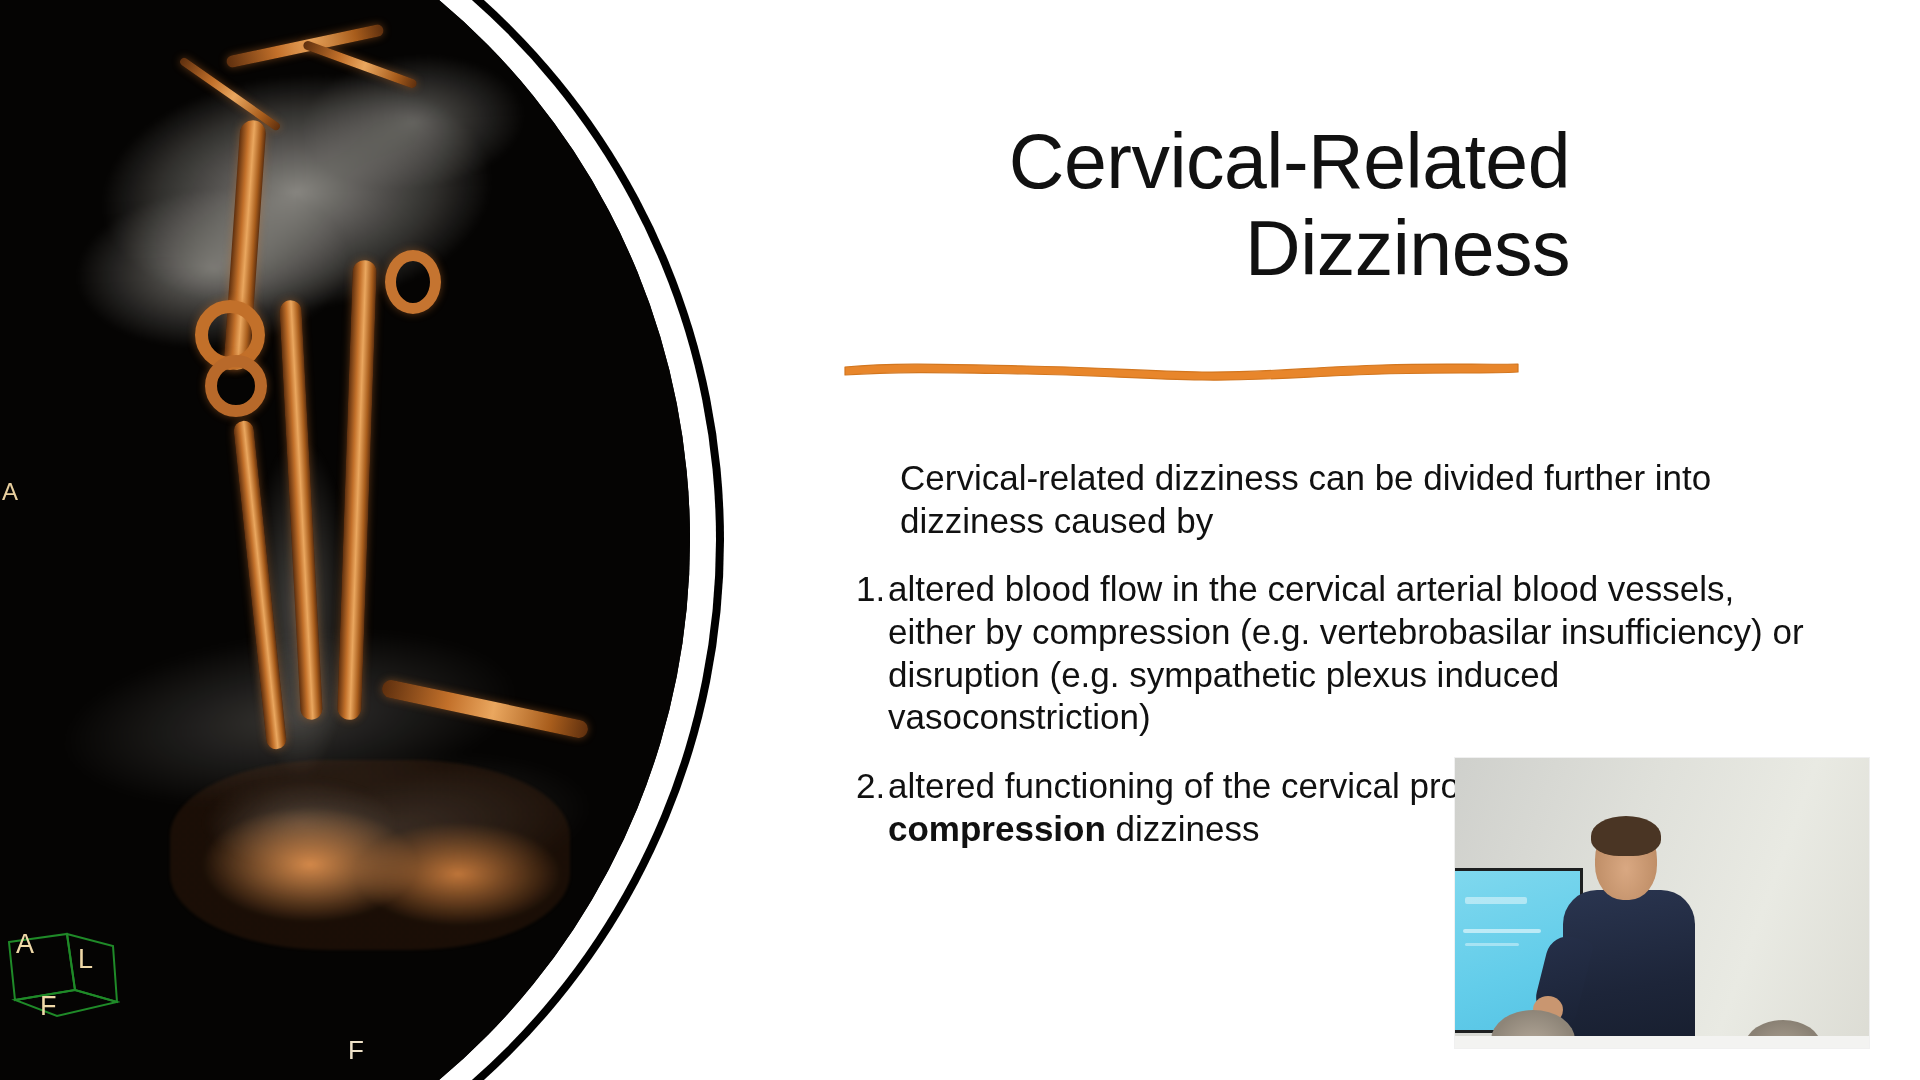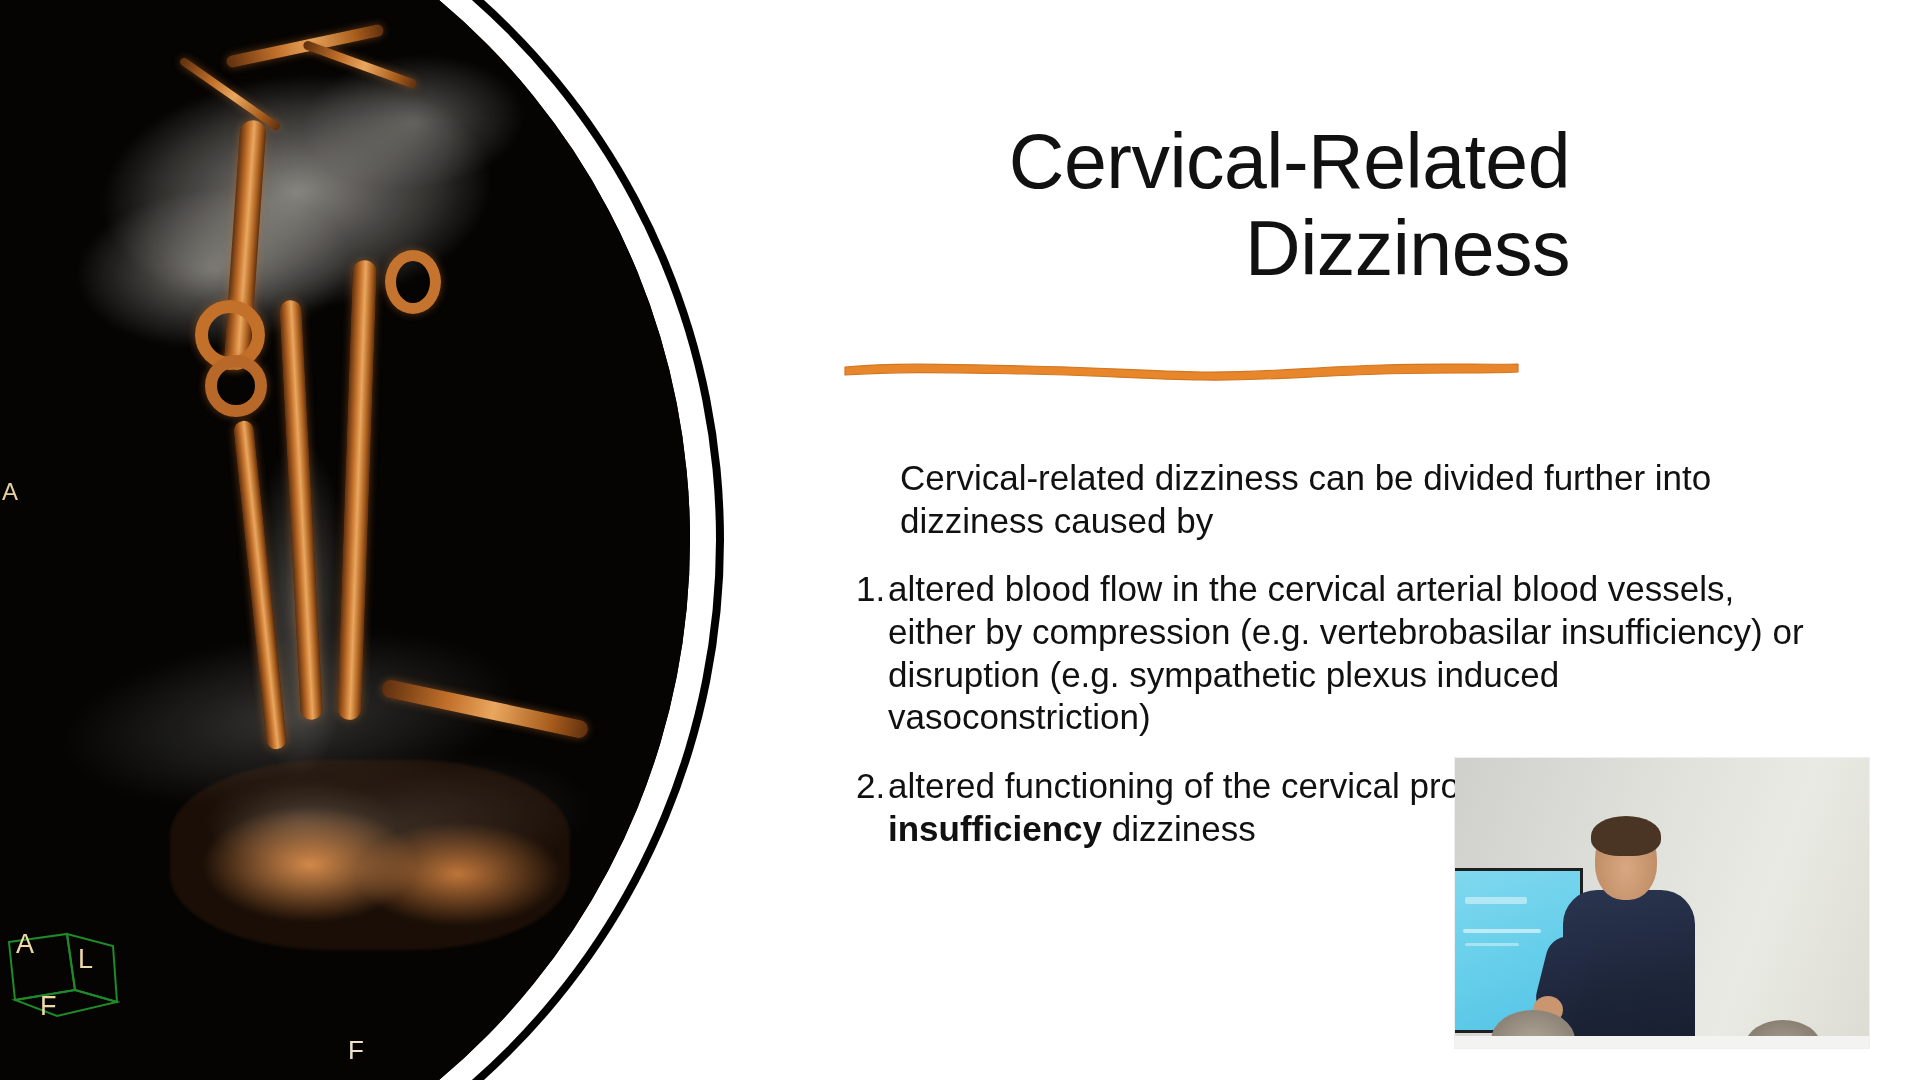--- a/index.html
+++ b/index.html
@@ -239,21 +239,21 @@
   <div id="body-block">
     <p class="intro-para">Cervical-related dizziness can be divided further into dizziness caused by</p>
 
     <div class="num-item">
       <span class="num-marker">1.</span>
       <span class="num-text">altered blood flow in the cervical arterial blood vessels, either by compression (e.g. vertebrobasilar insufficiency) or disruption (e.g. sympathetic plexus induced vasoconstriction)</span>
     </div>
 
     <div class="num-item">
       <span class="num-marker">2.</span>
-      <span class="num-text"><span>altered functioning of the cervical proprioceptors  - </span><span class="bold">insufficiency</span><span> dizziness</span></span>
+      <span class="num-text"><span>altered functioning of the cervical proprioceptors  - </span><span class="bold">compression</span><span> dizziness</span></span>
     </div>
   </div>
 </div>
 
 <div id="video-overlay">
   <div class="vid-wall"></div>
   <div class="vid-screen">
     <div class="l1"></div>
     <div class="l2"></div>
     <div class="l3"></div>

